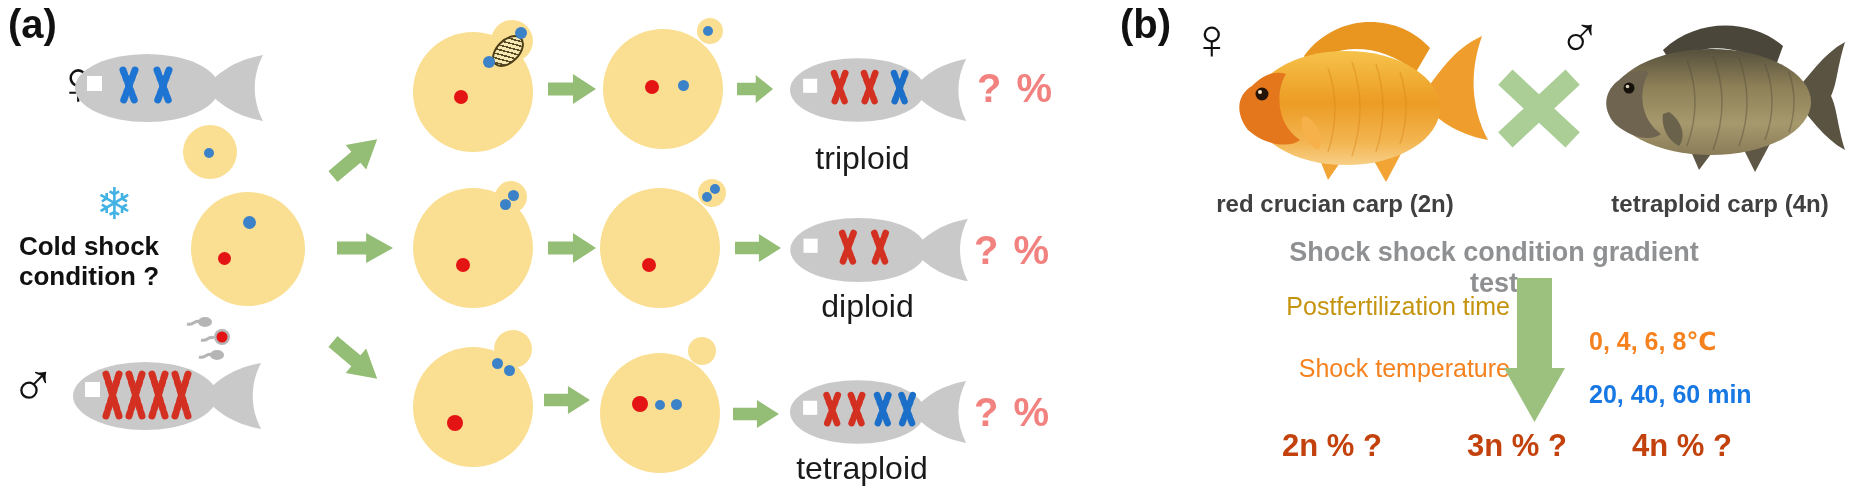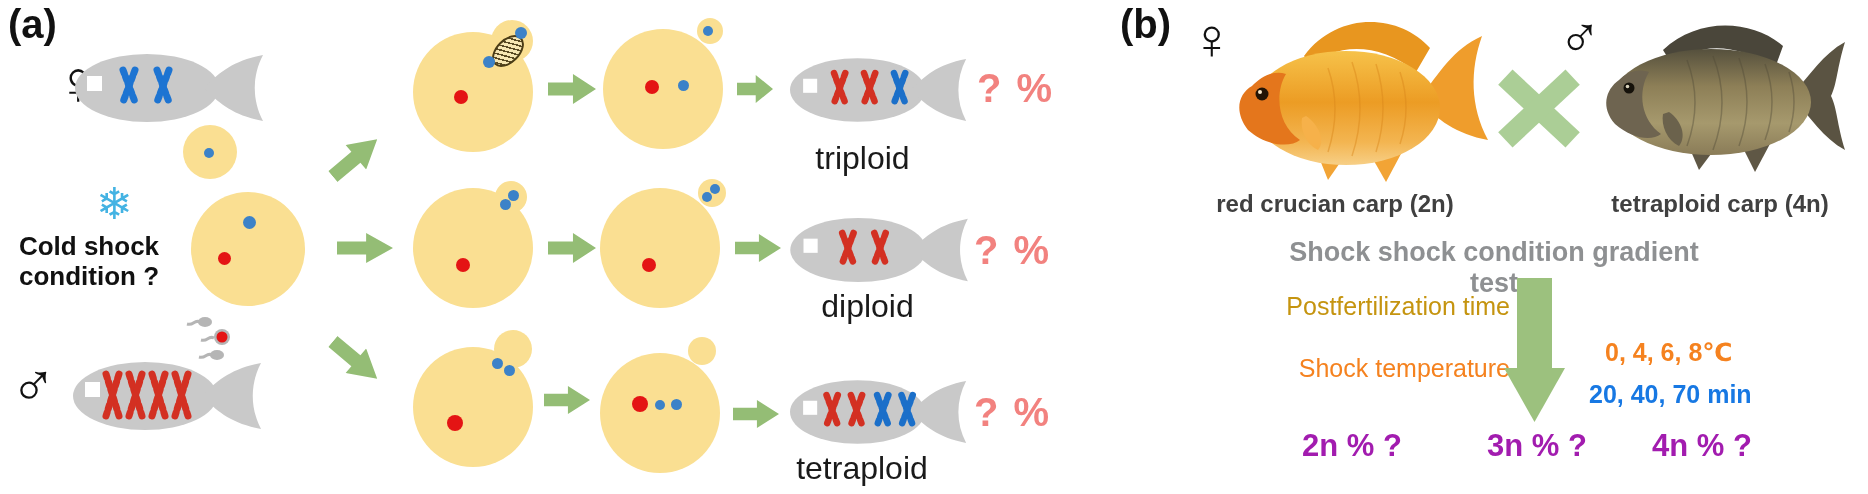--- a/index.html
+++ b/index.html
@@ -19,21 +19,21 @@
            transform:rotate(-45deg);}
   .arrow{position:absolute;background:#94bd75;
          clip-path:polygon(0% 28%,52% 28%,52% 0%,100% 50%,52% 100%,52% 72%,0% 72%);}
   .ploidy-label{position:absolute;text-align:center;font-size:32px;color:#1a1a1a;}
   .pct{position:absolute;font-size:40px;font-weight:bold;color:#f2827f;letter-spacing:2px;}
   .b-fish-label{position:absolute;text-align:center;font-size:24px;font-weight:bold;color:#404040;}
   .b-heading{position:absolute;width:440px;text-align:center;font-size:27px;font-weight:bold;color:#8e9092;}
   .param-label{position:absolute;width:360px;text-align:right;font-size:25px;font-weight:normal;}
   .param-values{position:absolute;width:250px;text-align:left;font-size:25px;font-weight:bold;}
   .gold{color:#c5940f;} .orange{color:#f5821f;} .blue-t{color:#1778e3;}
-  .result{position:absolute;width:140px;text-align:center;font-size:31px;font-weight:bold;color:#a21caf;}
+  .result{position:absolute;width:140px;font-size:31px;font-weight:bold;color:#c2410c;}
   .varrow-bar{position:absolute;background:#9cc17e;}
   .varrow-head{position:absolute;background:#9cc17e;clip-path:polygon(0 0,100% 0,50% 100%);}
   .cross{position:absolute;width:74px;height:70px;}
   .cross span{position:absolute;left:-9px;top:24px;width:92px;height:21px;background:#abce96;}
   .cross .c1{transform:rotate(43deg);} .cross .c2{transform:rotate(-43deg);}
 </style>
 </head>
 <body>
 
 <svg width="0" height="0" style="position:absolute" aria-hidden="true">
@@ -247,22 +247,22 @@
     </g>
     <circle cx="46" cy="78" r="5.5" fill="#15110a"></circle>
     <circle cx="44.5" cy="76.5" r="1.8" fill="#d8d2bc"></circle>
   </svg>
   <div class="b-fish-label" style="left:1580px;top:190px;width:280px;">tetraploid carp (4n)</div>
 
   <div class="b-heading" style="left:1274px;top:237px;">Shock shock condition gradient test</div>
 
   <div class="param-label gold" style="left:1150px;top:292px;">Postfertilization time</div>
   <div class="param-label orange" style="left:1150px;top:354px;">Shock temperature</div>
-  <div class="param-values orange" style="left:1589px;top:338px;margin-left:16px;">0, 4, 6, 8℃</div>
-  <div class="param-values blue-t" style="left:1589px;top:380px;">20, 40, 70 min</div>
+  <div class="param-values orange" style="left:1589px;top:327px;">0, 4, 6, 8℃</div>
+  <div class="param-values blue-t" style="left:1589px;top:380px;">20, 40, 60 min</div>
 
   <div class="varrow-bar" style="left:1517px;top:278px;width:35px;height:92px;"></div>
   <div class="varrow-head" style="left:1504px;top:368px;width:61px;height:54px;"></div>
 
   <div class="result" style="left:1282px;top:428px;">2n % ?</div>
   <div class="result" style="left:1467px;top:428px;">3n % ?</div>
   <div class="result" style="left:1632px;top:428px;">4n % ?</div>
 
 </div>
 

